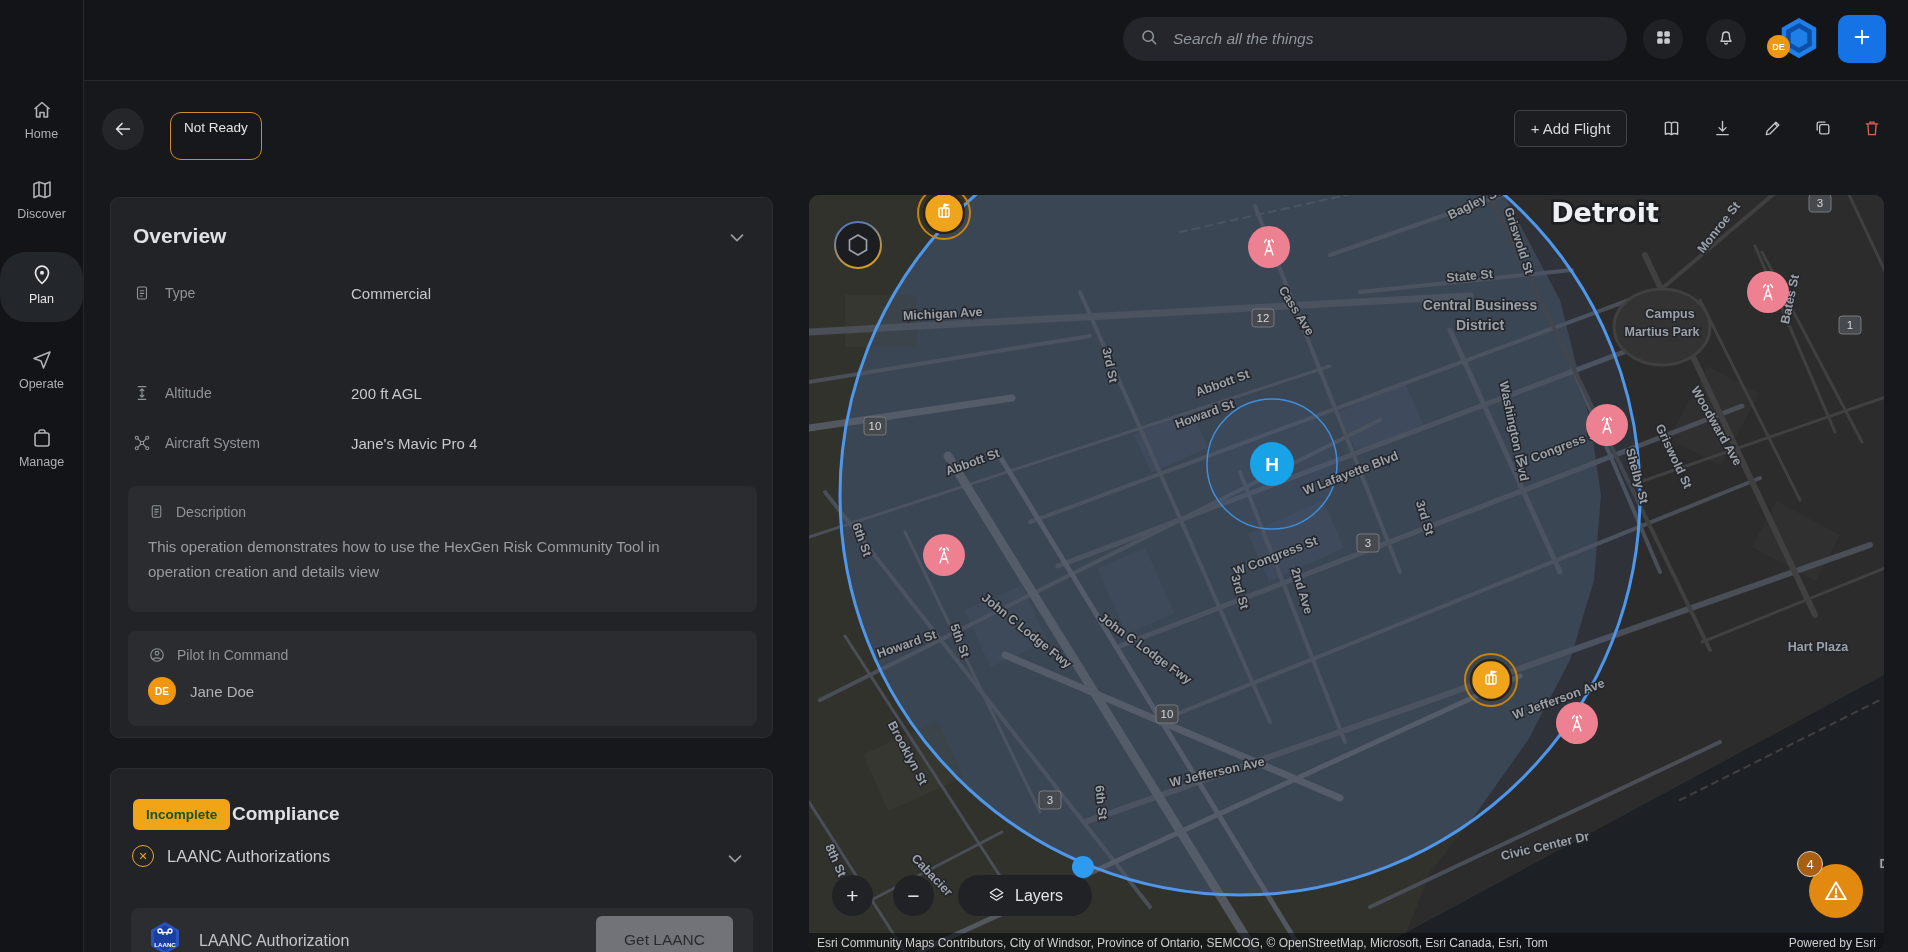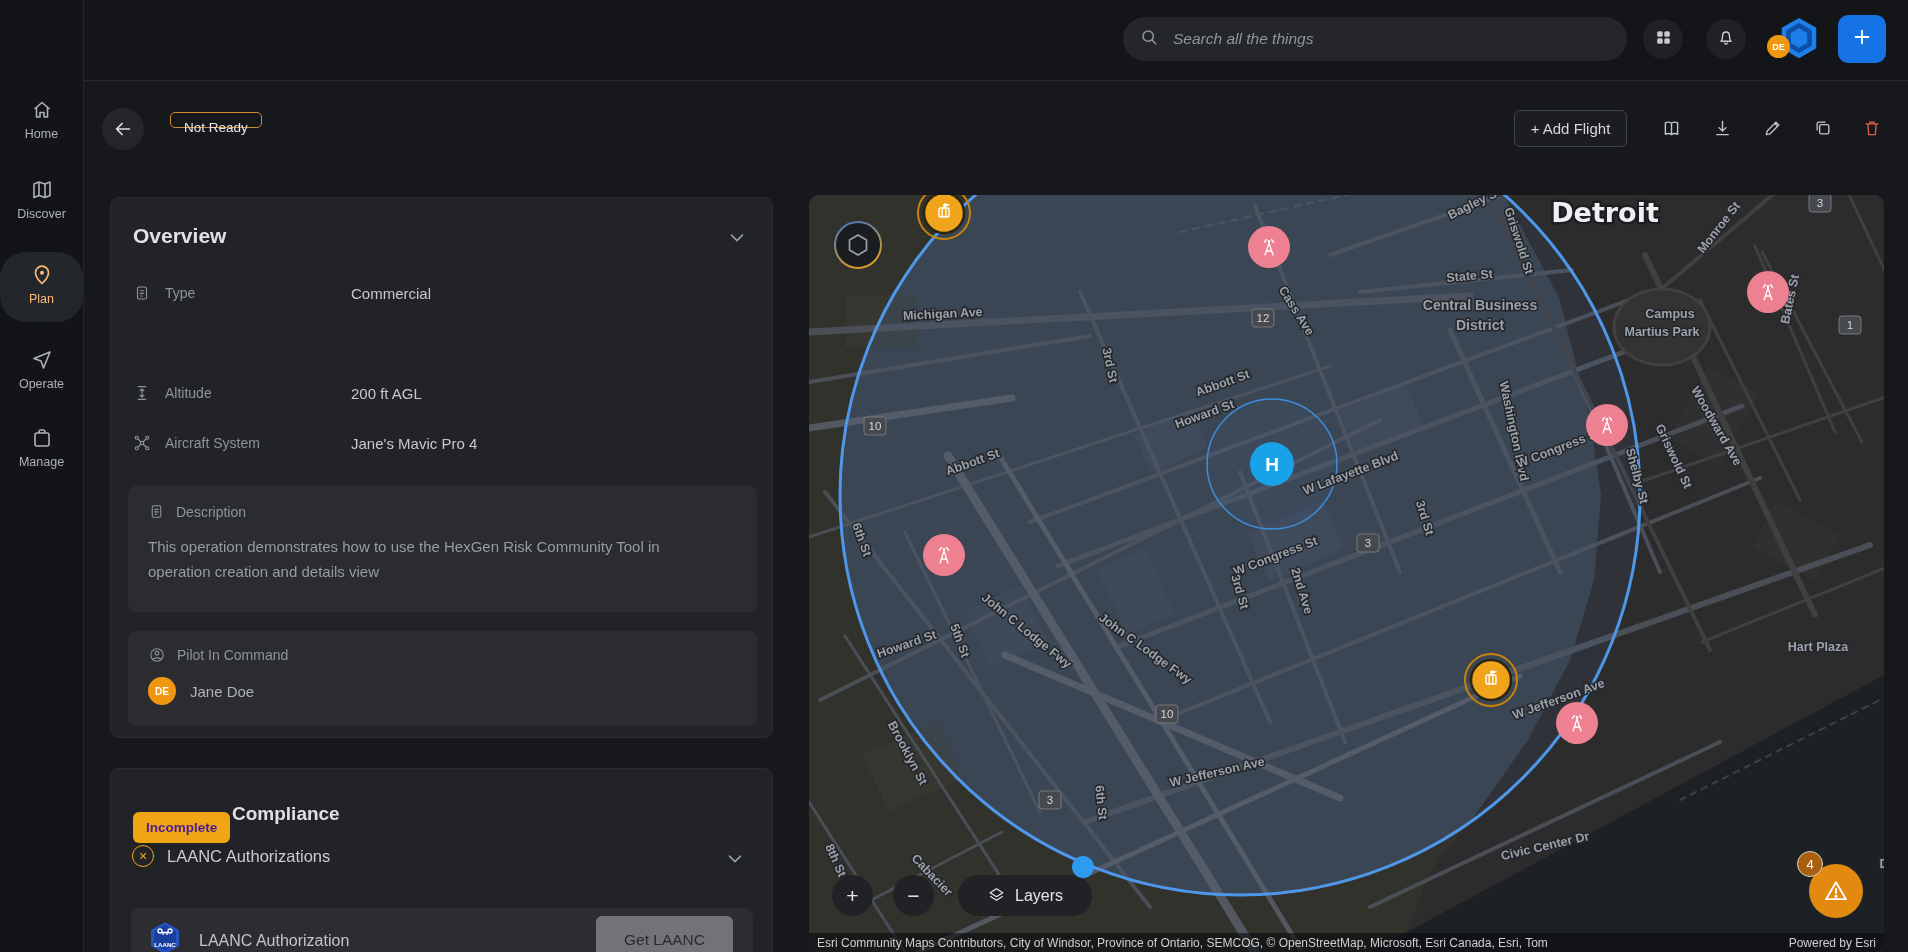--- a/index.html
+++ b/index.html
@@ -7,53 +7,53 @@
   .app{position:relative;width:1908px;height:952px;background:#16181b;
        font-family:"Liberation Sans", sans-serif;color:#d7d9db;}
   
   .topbar{position:absolute;left:0;top:0;width:1908px;height:81px;background:#131518;border-bottom:1px solid #26282c;}
   .sidebar{position:absolute;left:0;top:0;width:84px;height:952px;background:#121417;border-right:1px solid #26282c;z-index:5;}
   .logo-btn{position:absolute;left:14px;top:13px;width:52px;height:50px;border:2px solid #1f8df0;border-radius:13px;
             display:flex;align-items:center;justify-content:center;background:#0e1116;}
   .nav-item{position:absolute;left:0;width:83px;text-align:center;color:#aeb1b5;cursor:pointer;}
   .nav-item .lbl{display:block;font-size:12.5px;margin-top:5px;}
   .nav-item svg{display:block;margin:0 auto;}
-  .nav-item.active{background:#23262b;color:#fdba74;border-radius:26px;}
+  .nav-item.active{background:#23262b;color:#e5e5e5;border-radius:26px;}
   .search{position:absolute;left:1123px;top:17px;width:504px;height:44px;background:#24262b;border-radius:22px;
           display:flex;align-items:center;padding:0 16px;}
   .search input{flex:1;background:transparent;border:none;outline:none;color:#cfd2d5;font-size:15.5px;margin-left:12px;
                 font-family:"Liberation Sans", sans-serif;font-style:italic;}
   .search input::placeholder{color:#8f959c;}
   .circle-btn{position:absolute;width:40px;height:40px;border-radius:50%;background:#1f2125;display:flex;
               align-items:center;justify-content:center;cursor:pointer;}
   .plus-btn{position:absolute;left:1838px;top:15px;width:48px;height:48px;border-radius:10px;background:#1573e6;
             display:flex;align-items:center;justify-content:center;cursor:pointer;}
   .avatar-badge{position:absolute;left:1767px;top:35px;width:23px;height:23px;border-radius:50%;background:#f0960f;
             color:#fff;font-size:9px;font-weight:bold;display:flex;align-items:center;justify-content:center;z-index:3;}
   
   .back-btn{position:absolute;left:102px;top:108px;width:42px;height:42px;border-radius:50%;background:#24262a;
             display:flex;align-items:center;justify-content:center;cursor:pointer;}
-  .status-badge{position:absolute;left:170px;top:112px;height:16px;padding:0 13px;border:1px solid #cf8c2e;border-radius:5px;
+  .status-badge{position:absolute;left:170px;top:112px;height:48px;padding:0 13px;border:1px solid #cf8c2e;border-radius:11px;
             color:#e6e6e6;font-size:13.5px;line-height:30px;}
   .page-title{position:absolute;left:268px;top:116px;font-size:20px;font-weight:600;color:#eaebec;}
   .add-flight{position:absolute;left:1514px;top:110px;width:113px;height:37px;border:1px solid #3f434a;border-radius:6px;
             background:#1b1d20;color:#d6d7d9;font-size:15px;display:flex;align-items:center;justify-content:center;cursor:pointer;}
   .hact{position:absolute;top:109px;width:38px;height:38px;display:flex;align-items:center;justify-content:center;cursor:pointer;color:#c3c5c8;}
   
   .card{position:absolute;left:110px;width:663px;background:#212327;border:1px solid #2b2d31;border-radius:9px;padding-left:13px;}
   .card-h{font-size:21px;font-weight:bold;color:#dfe1e3;}
   .chev{position:absolute;cursor:pointer;color:#9aa0a6;}
   .row{position:absolute;left:22px;height:28px;display:flex;align-items:center;color:#8f9499;}
   .row .ic{width:20px;margin-right:12px;display:flex;align-items:center;}
   .row .rl{font-size:14px;width:186px;}
   .row .rv{font-size:15px;color:#c6c8ca;}
   .inner-box{position:absolute;left:17px;width:629px;background:#2a2c30;border-radius:8px;}
   .box-label{display:flex;align-items:center;color:#8f9499;font-size:14px;}
-  .badge-orange{background:#f0a416;color:#4c1d95;font-size:13.5px;font-weight:bold;border-radius:6px;
-            padding:8px 13px;display:inline-block;margin-top:13px;}
+  .badge-orange{background:#f0a416;color:#14532d;font-size:13.5px;font-weight:bold;border-radius:6px;
+            padding:8px 13px;display:inline-block;}
   .getlaanc{position:absolute;left:465px;top:8px;width:137px;height:48px;background:#717379;border-radius:6px;
             color:#2a2c2f;font-size:15.5px;display:flex;align-items:center;justify-content:center;cursor:pointer;}
   
   .map{position:absolute;left:809px;top:195px;width:1075px;height:757px;border-radius:10px;overflow:hidden;background:#2e2f2a;}
   .map-ctl{position:absolute;border-radius:50%;background:#202226;color:#e4e5e7;display:flex;align-items:center;
            justify-content:center;cursor:pointer;}
   .layers-pill{position:absolute;left:149px;top:680px;width:134px;height:41px;background:#202226;border-radius:21px;
            color:#e4e5e7;font-size:16px;display:flex;align-items:center;justify-content:center;gap:9px;cursor:pointer;}
   .hex-btn{position:absolute;left:24px;top:25px;width:50px;height:50px;cursor:pointer;}
   .blue-dot{position:absolute;left:263px;top:661px;width:22px;height:22px;border-radius:50%;background:#2f9bf0;cursor:grab;}

